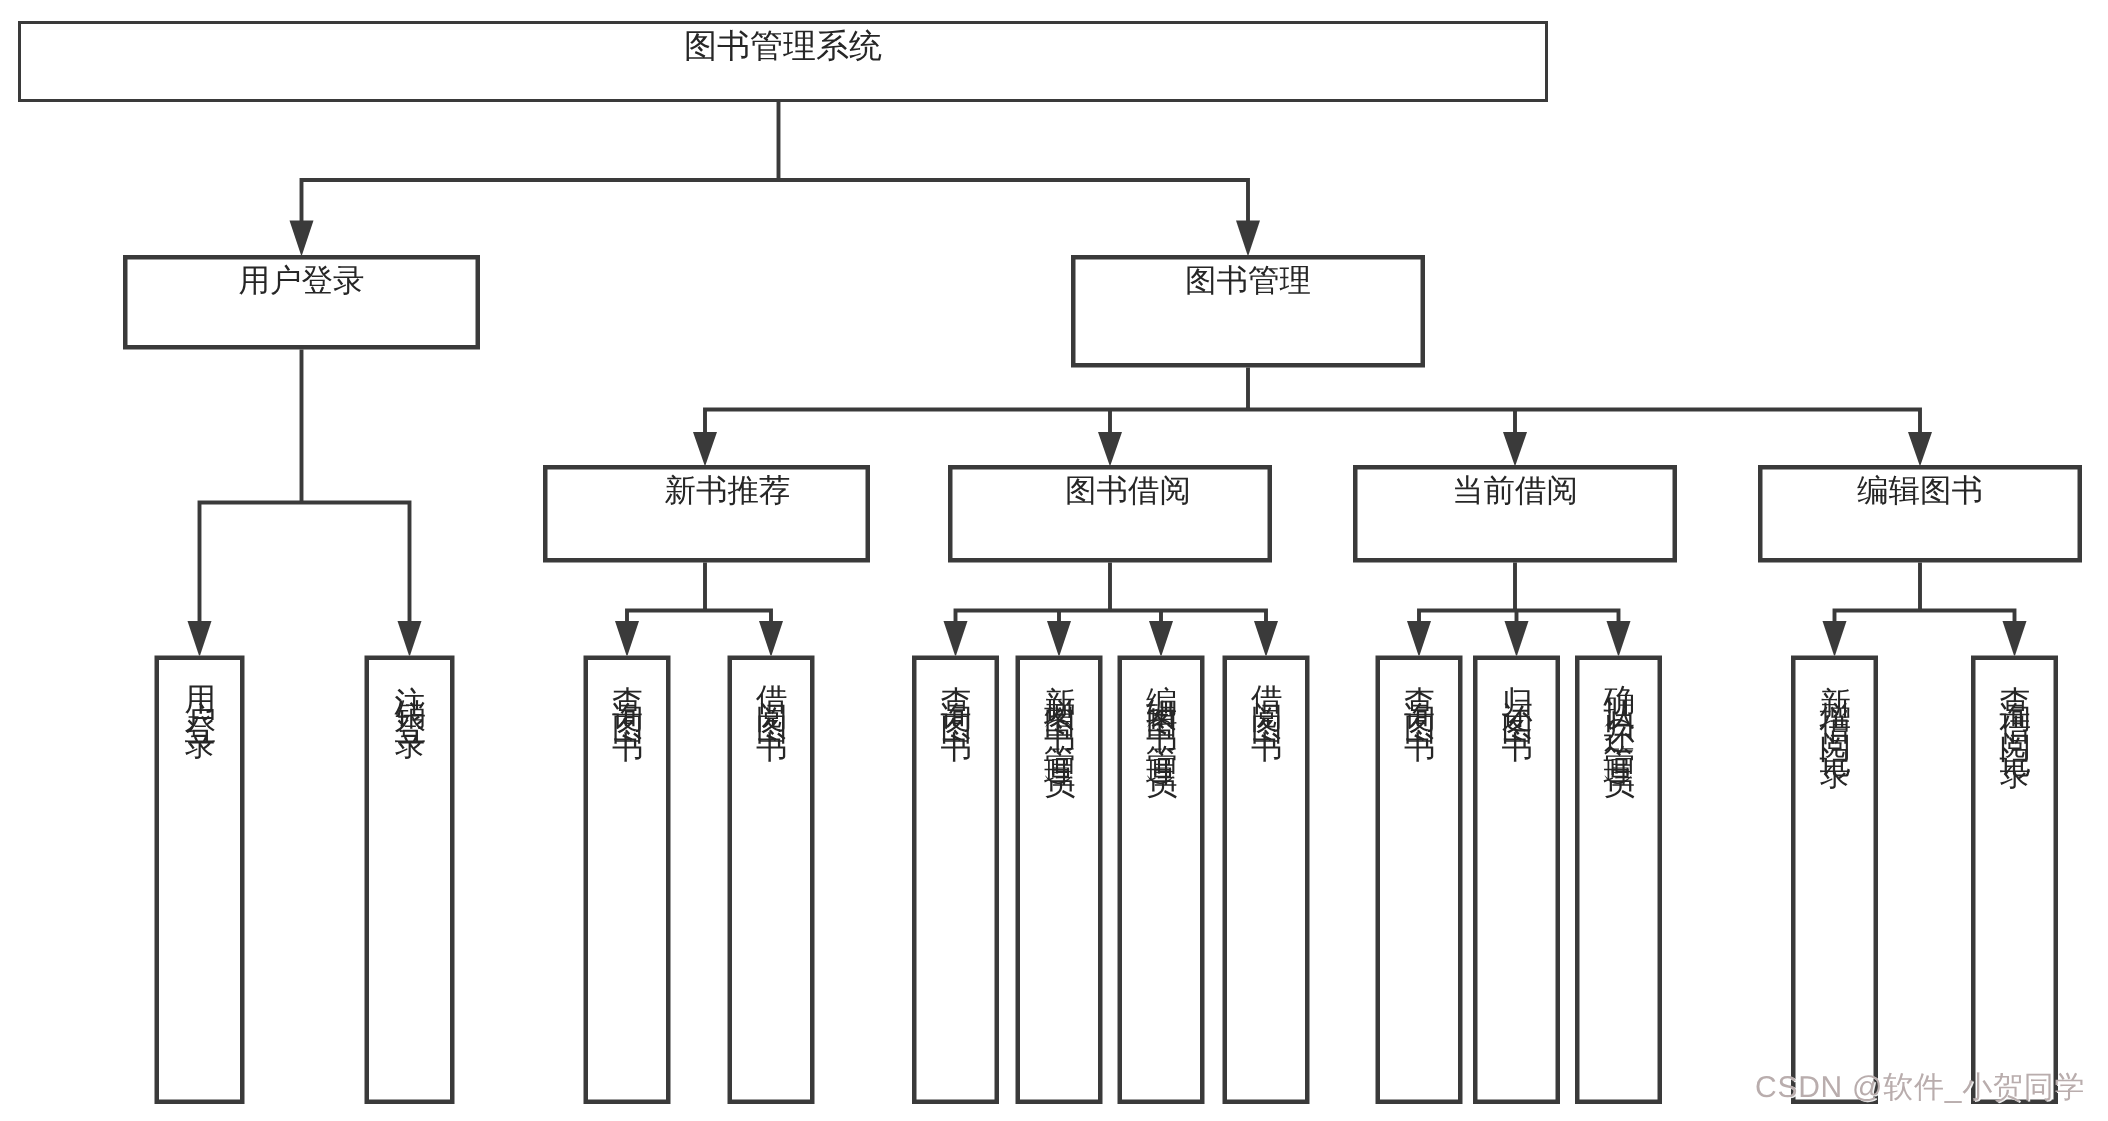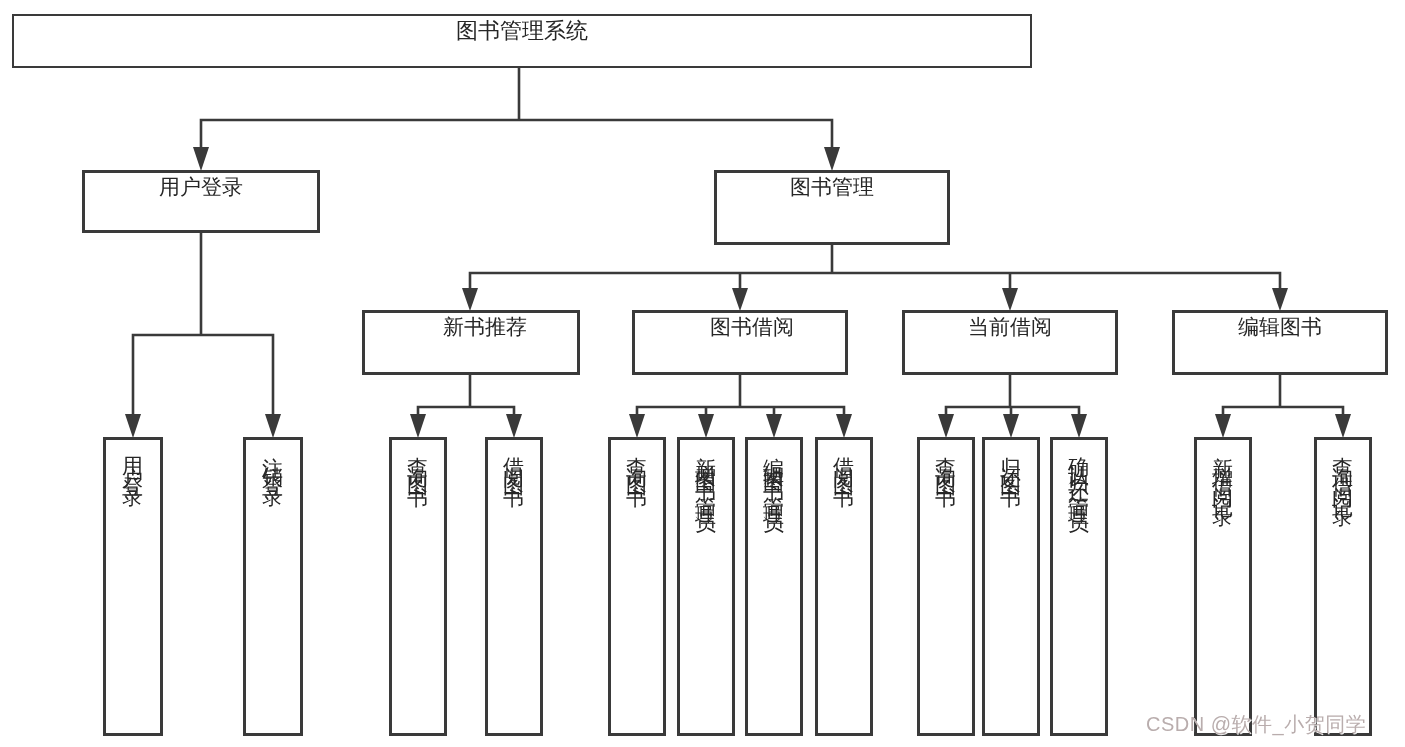--- a/index.html
+++ b/index.html
@@ -55,21 +55,21 @@
   .vtext{
     writing-mode:vertical-rl;
     text-orientation:mixed;
     letter-spacing:10px;
     line-height:1;
     white-space:nowrap;
   }
   .vtext.long{ letter-spacing:8px; }
   #watermark{
     position:absolute;
-    left:1146px;
+    left:1170px;
     top:711px;
     font-size:20px;
     letter-spacing:0.5px;
     color:var(--watermark,#b9adad);
     text-shadow:1px 1px 0 rgba(255,255,255,0.9);
     white-space:nowrap;
   }
 </style>
 </head>
 <body>

